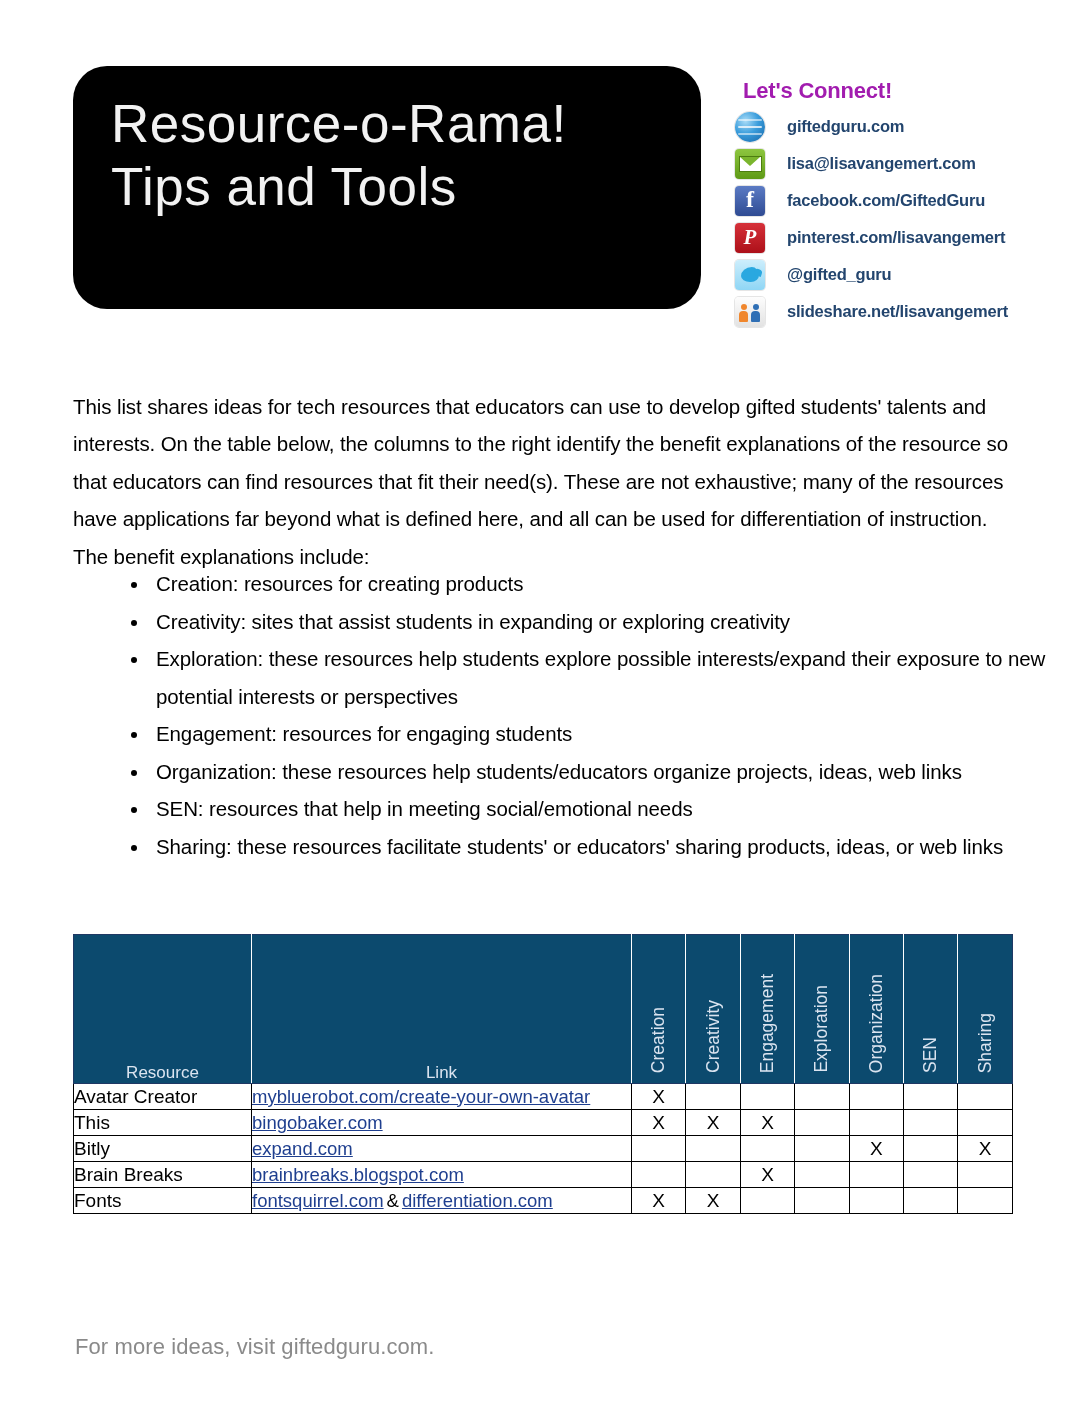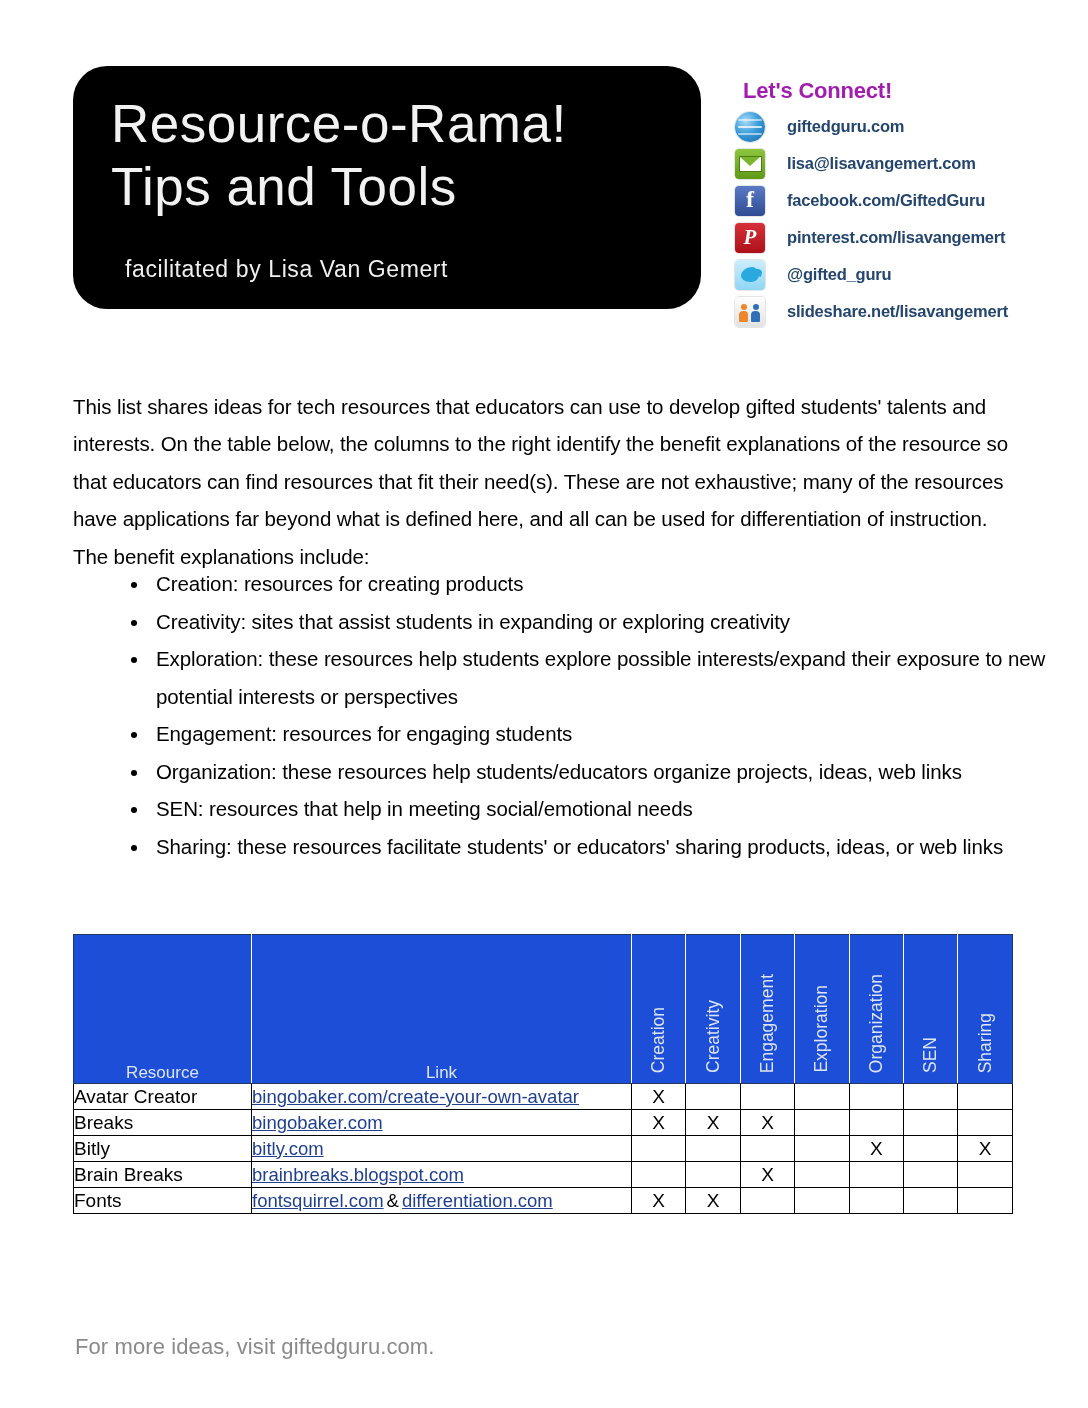--- a/index.html
+++ b/index.html
@@ -162,21 +162,21 @@
     top: 934px;
     width: 939px;
     border-collapse: collapse;
     table-layout: fixed;
   }
   #resource-table th, #resource-table td {
     border: 1px solid #000;
     padding: 0;
   }
   #resource-table thead th {
-    background: #1d4ed8;
+    background: #0c4a6e;
     color: #dbe4f0;
     border: 1px solid #1f3864;
     border-right-color: #ffffff;
     height: 148px;
     vertical-align: bottom;
     font-weight: normal;
   }
   #resource-table thead th:last-child { border-right-color: #1f3864; }
   .th-flat { font-size: 17px; padding-bottom: 8px; text-align: center; }
   .th-rot  { position: relative; }
@@ -215,21 +215,20 @@
   }
 </style>
 </head>
 <body>
 
 <div id="header-area">
 
   <div id="title-card">
     <div id="doc-title">Resource-o-Rama!
 Tips and Tools</div>
-    <div id="doc-subtitle">facilitated by Lisa Van Gemert</div>
   </div>
 
   <div id="connect-panel">
     <div id="connect-heading">Let's Connect!</div>
 
     <div class="connect-row">
       <span class="connect-icon ic-globe"></span>
       <span class="connect-label">giftedguru.com</span>
     </div>
 
@@ -306,43 +305,43 @@
       <th class="th-rot"><span class="rot-label">Engagement</span></th>
       <th class="th-rot"><span class="rot-label">Exploration</span></th>
       <th class="th-rot"><span class="rot-label">Organization</span></th>
       <th class="th-rot"><span class="rot-label">SEN</span></th>
       <th class="th-rot"><span class="rot-label">Sharing</span></th>
     </tr>
   </thead>
   <tbody id="table-body">
       <tr>
         <td class="cell-resource">Avatar Creator</td>
-        <td class="cell-link"><a class="link-text" href="#">bingobaker.com/create-your-own-avatar</a></td>
-        <td class="cell-mark">X</td>
-        <td class="cell-mark"></td>
-        <td class="cell-mark"></td>
-        <td class="cell-mark"></td>
-        <td class="cell-mark"></td>
-        <td class="cell-mark"></td>
-        <td class="cell-mark"></td>
-      </tr>
-      <tr>
-        <td class="cell-resource">Breaks</td>
+        <td class="cell-link"><a class="link-text" href="#">mybluerobot.com/create-your-own-avatar</a></td>
+        <td class="cell-mark">X</td>
+        <td class="cell-mark"></td>
+        <td class="cell-mark"></td>
+        <td class="cell-mark"></td>
+        <td class="cell-mark"></td>
+        <td class="cell-mark"></td>
+        <td class="cell-mark"></td>
+      </tr>
+      <tr>
+        <td class="cell-resource">This</td>
         <td class="cell-link"><a class="link-text" href="#">bingobaker.com</a></td>
         <td class="cell-mark">X</td>
         <td class="cell-mark">X</td>
         <td class="cell-mark">X</td>
         <td class="cell-mark"></td>
         <td class="cell-mark"></td>
         <td class="cell-mark"></td>
         <td class="cell-mark"></td>
       </tr>
       <tr>
         <td class="cell-resource">Bitly</td>
-        <td class="cell-link"><a class="link-text" href="#">bitly.com</a></td>
+        <td class="cell-link"><a class="link-text" href="#">expand.com</a></td>
         <td class="cell-mark"></td>
         <td class="cell-mark"></td>
         <td class="cell-mark"></td>
         <td class="cell-mark"></td>
         <td class="cell-mark">X</td>
         <td class="cell-mark"></td>
         <td class="cell-mark">X</td>
       </tr>
       <tr>
         <td class="cell-resource">Brain Breaks</td>

